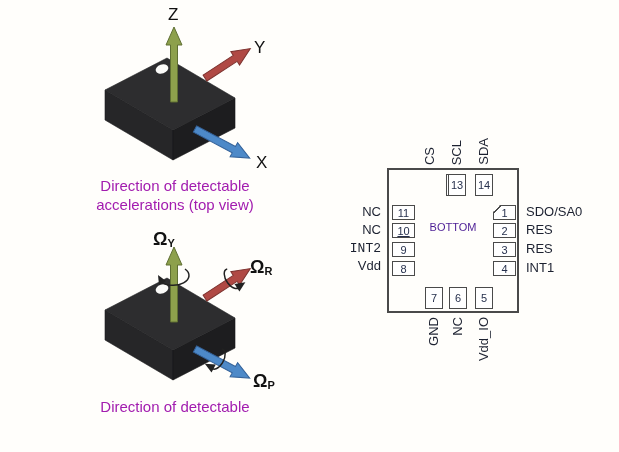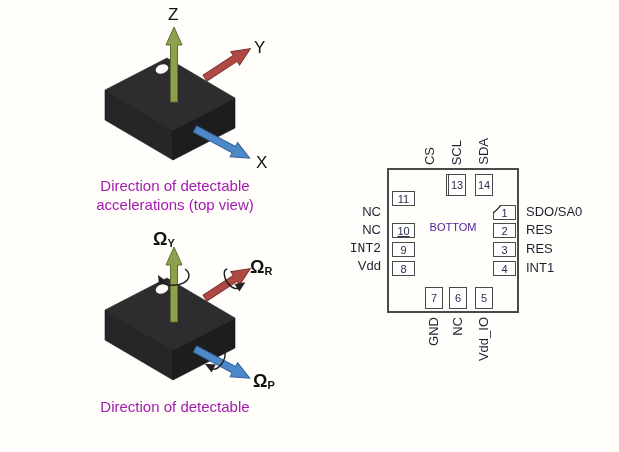--- a/index.html
+++ b/index.html
@@ -138,21 +138,21 @@
 
     <div class="pkg">
       <div class="pkg-title">
         <div>BOTTOM</div>
       </div>
 
       <div class="pin v" style="left:32px;top:4px;margin-left:25px;">12</div>
       <div class="pin v" style="left:59px;top:4px;">13</div>
       <div class="pin v" style="left:86px;top:4px;">14</div>
 
-      <div class="pin h" style="left:3px;top:21px;text-align:right;">11</div>
+      <div class="pin h" style="left:3px;top:35px;text-align:right;">11</div>
       <div class="pin h" style="left:3px;top:53px;text-decoration:underline;">10</div>
       <div class="pin h" style="left:3px;top:72px;">9</div>
       <div class="pin h" style="left:3px;top:91px;">8</div>
 
       <div class="pin h chamfer" style="left:104px;top:35px;">1</div>
       <div class="pin h" style="left:104px;top:53px;">2</div>
       <div class="pin h" style="left:104px;top:72px;">3</div>
       <div class="pin h" style="left:104px;top:91px;">4</div>
 
       <div class="pin v" style="left:36px;top:117px;">7</div>

